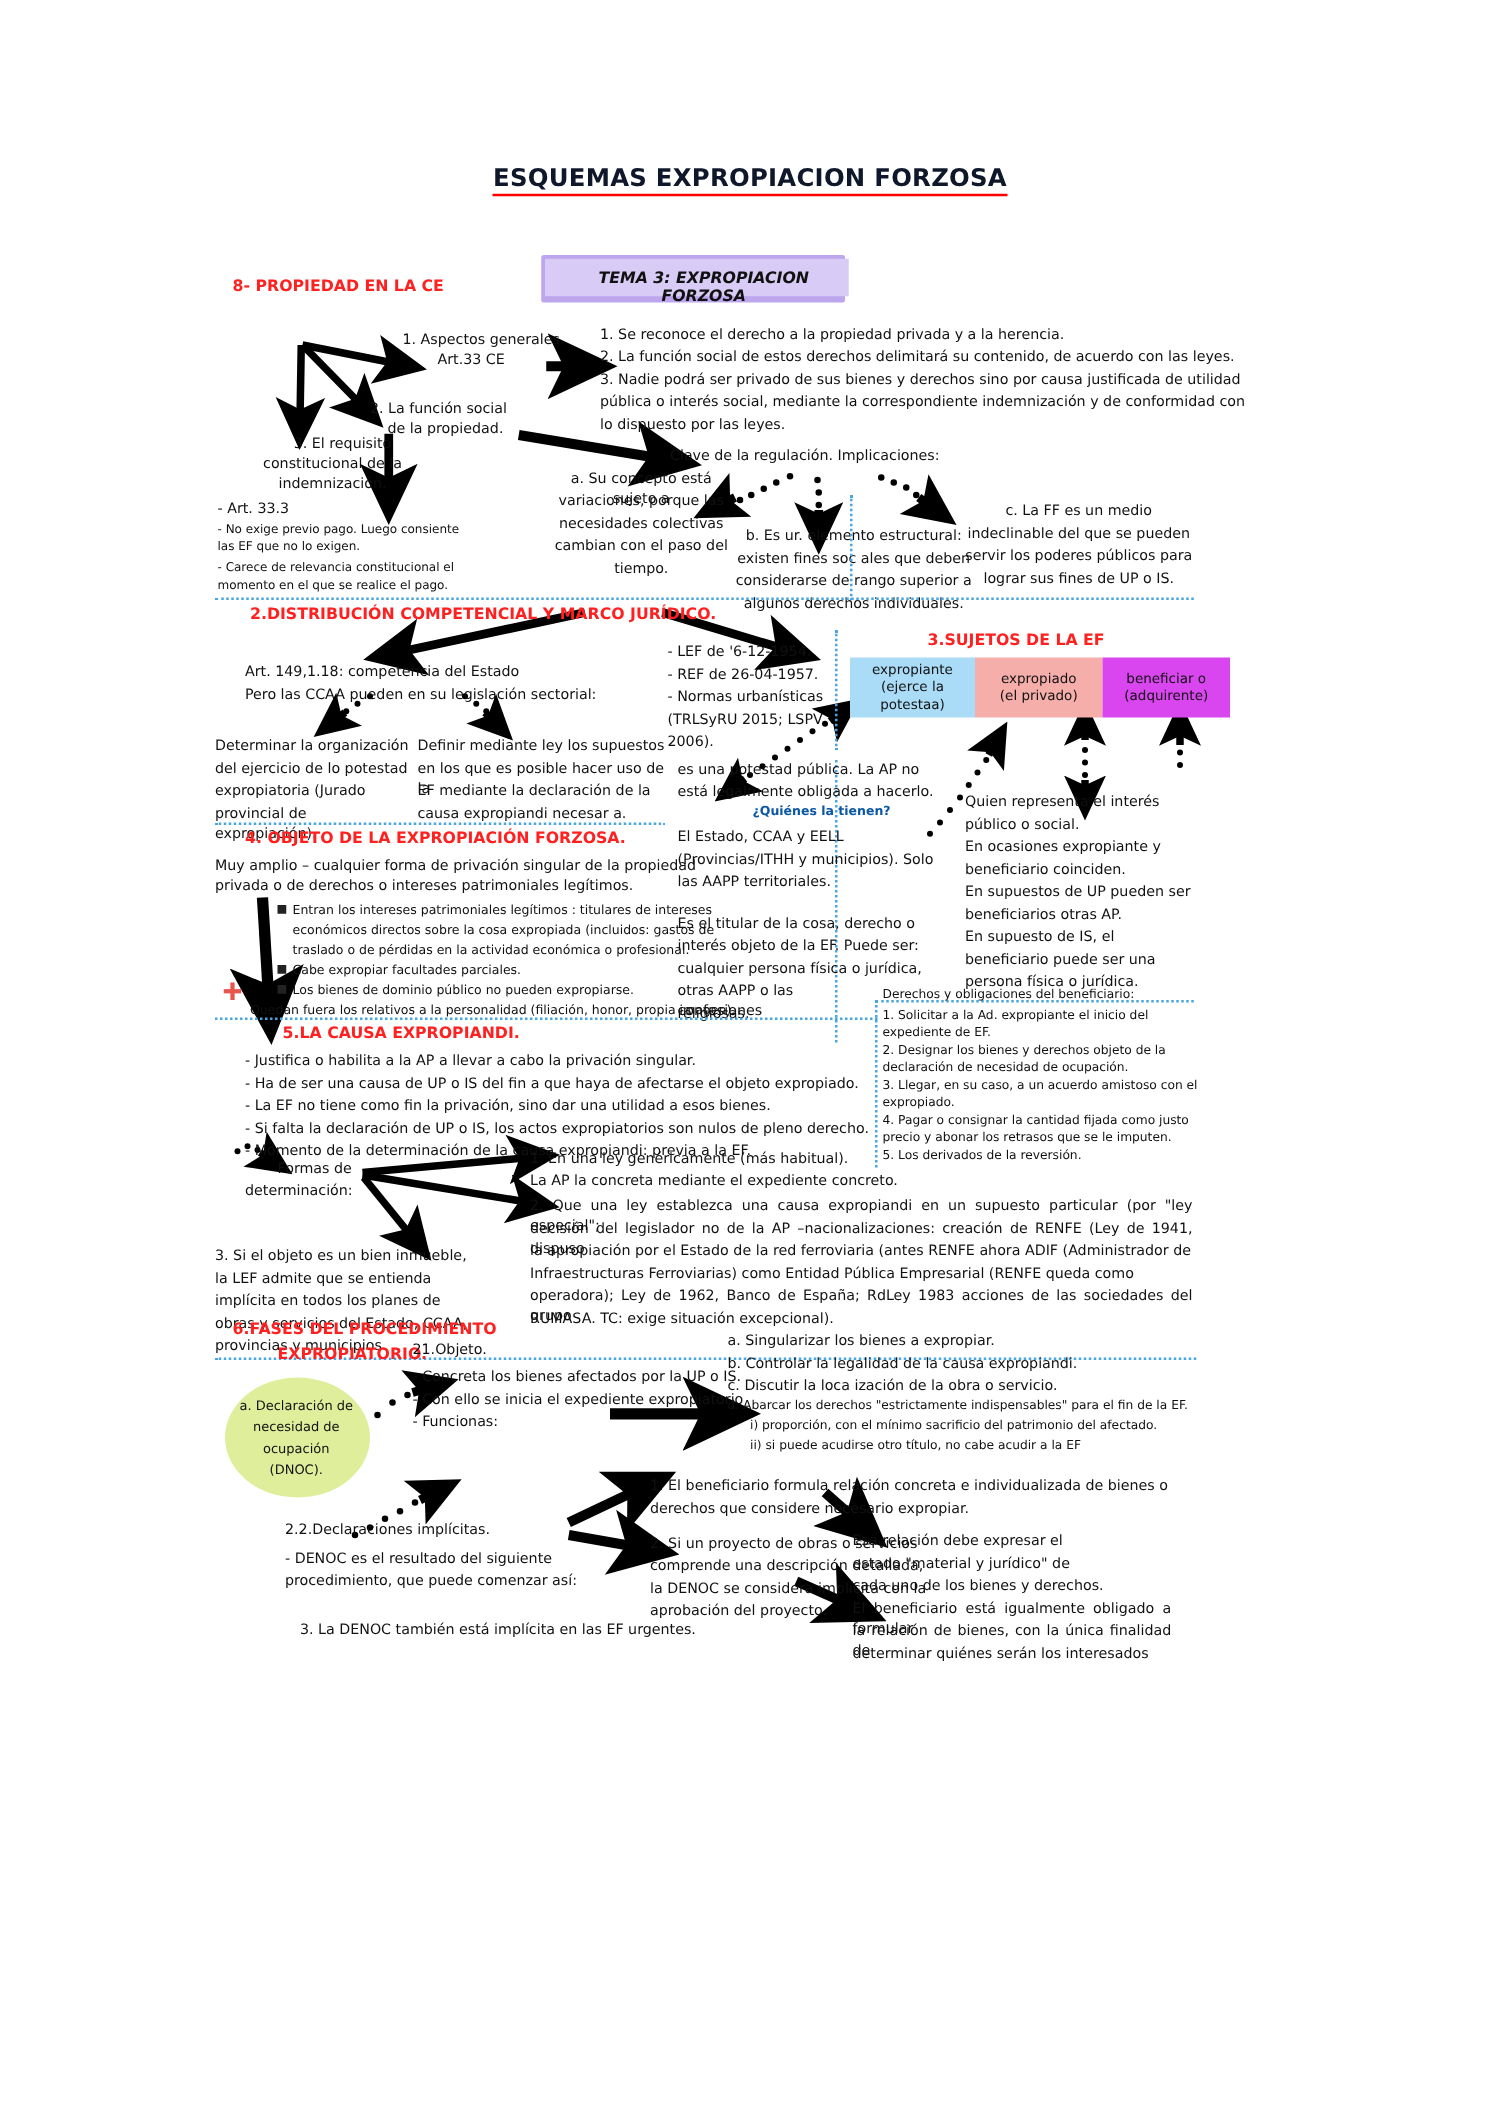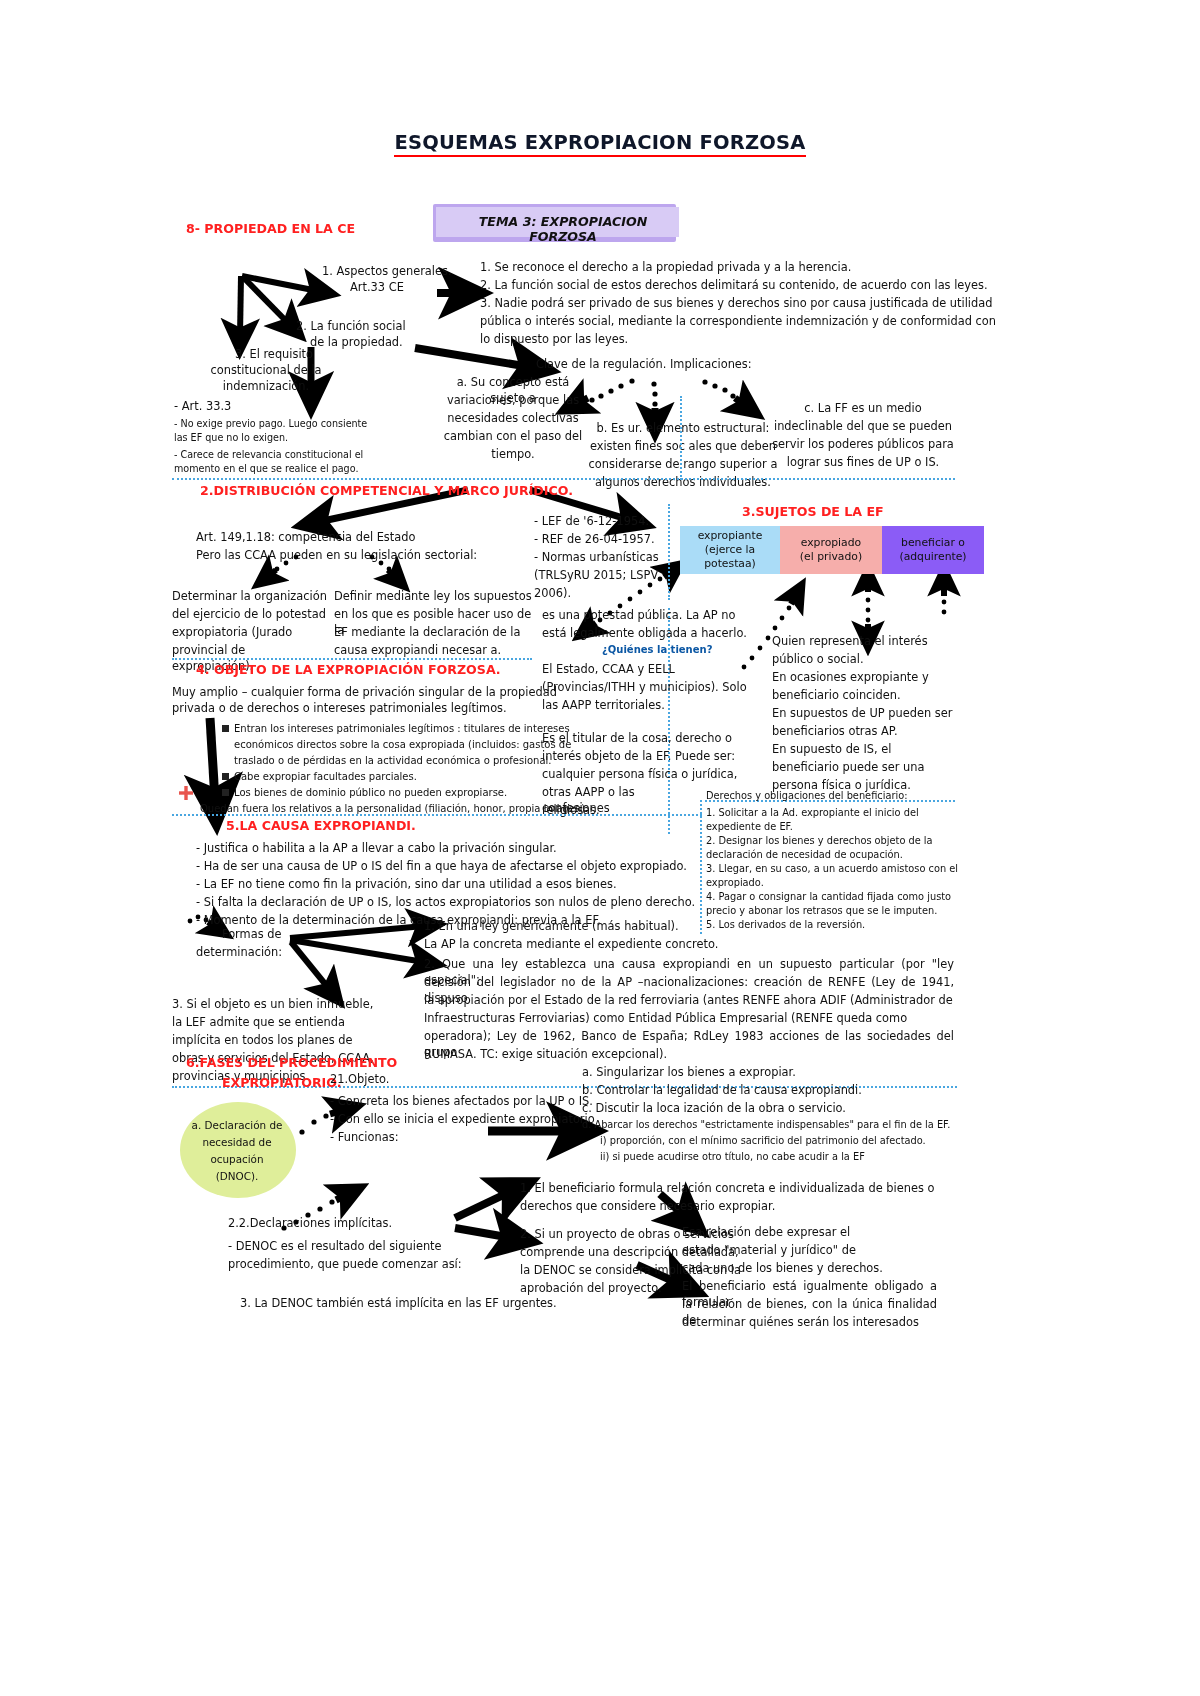--- a/index.html
+++ b/index.html
@@ -281,21 +281,21 @@
       <span>expropiante</span><br>
       <span>(ejerce la potestaa)</span>
     </span>
   </div>
   <div class="subj" id="box-expropiado" style="left:780px;width:102px;background:#f6aeab;">
     <span>
       <span>expropiado</span><br>
       <span>(el privado)</span>
     </span>
   </div>
-  <div class="subj" id="box-beneficiario" style="left:882px;width:102px;background:#8b5cf6;">
+  <div class="subj" id="box-beneficiario" style="left:882px;width:102px;background:#d946ef;">
     <span>
       <span>beneficiar o</span><br>
       <span>(adquirente)</span>
     </span>
   </div>
 
   <div class="abs hw" style="left:542px;top:607px;">es una potestad pública. La AP no</div>
   <div class="abs hw" style="left:542px;top:625px;">está legalmente obligada a hacerlo.</div>
   <div class="abs hw hw-b" style="left:602px;top:643px;font-size:10px;color:#0b57a4;">¿Quiénes la tienen?</div>
   <div class="abs hw" style="left:542px;top:661px;width:190px;">El Estado, CCAA y EELL</div>

